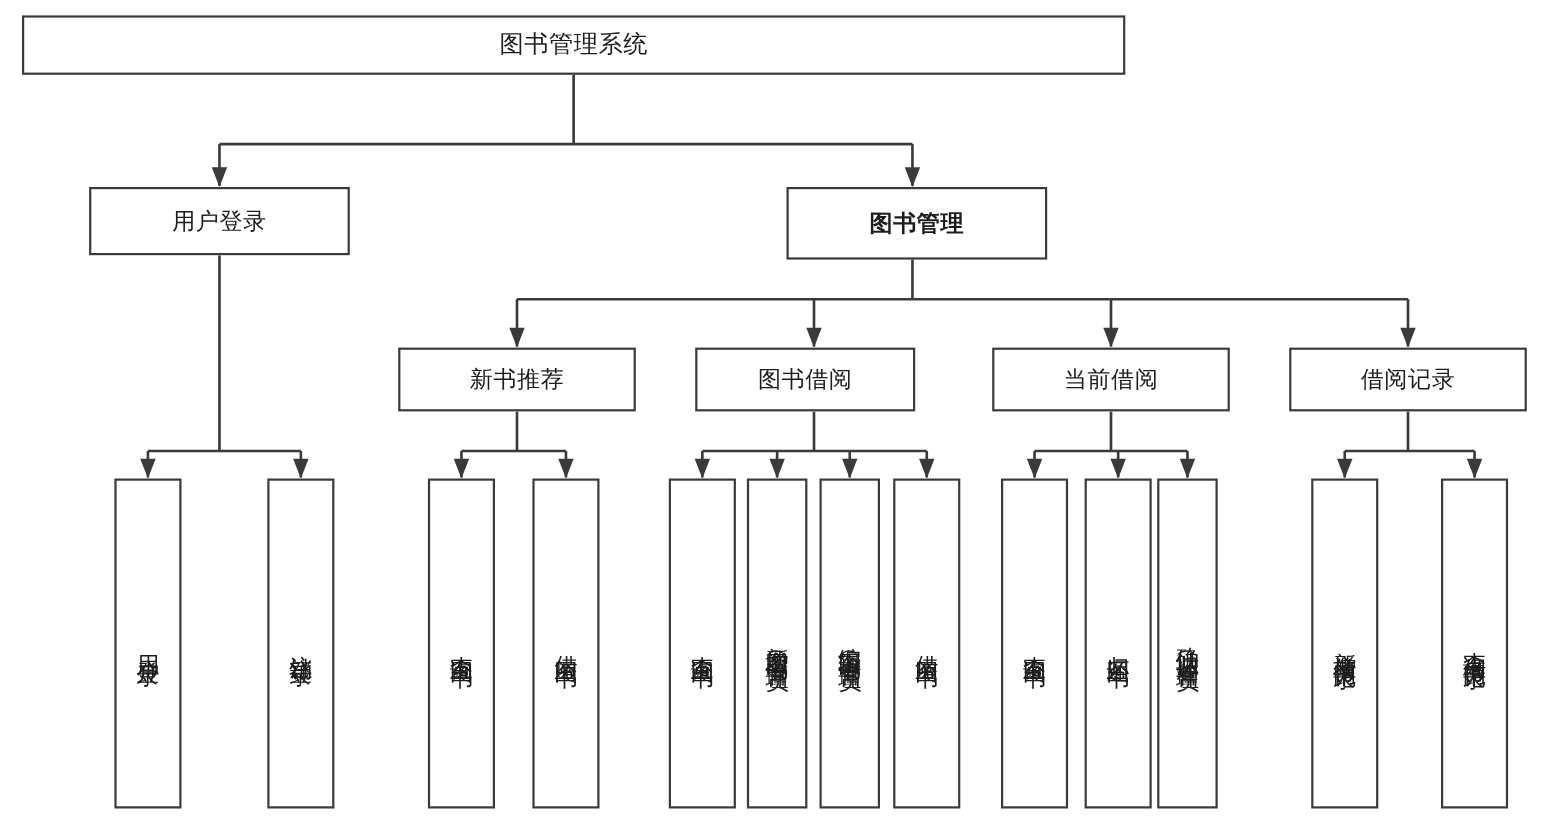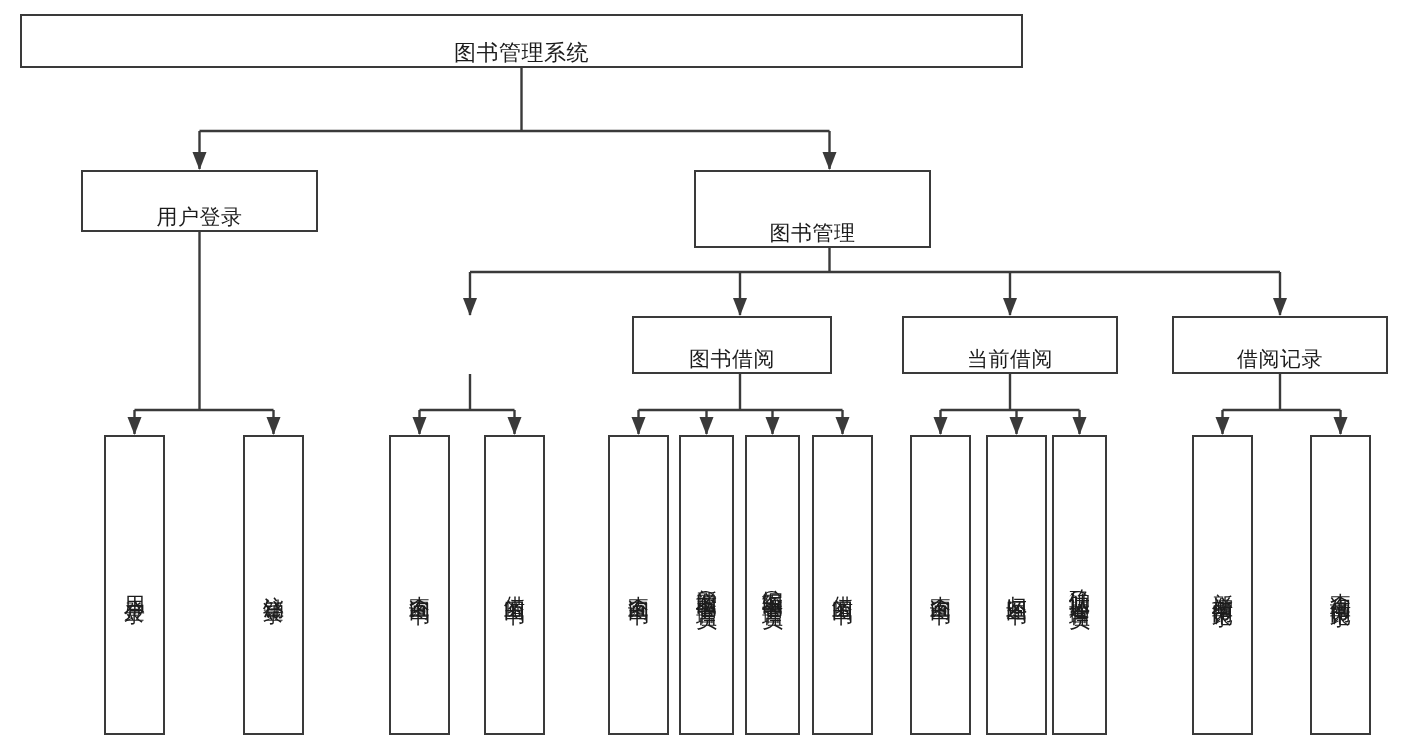--- a/index.html
+++ b/index.html
@@ -24,21 +24,21 @@
     width: 1405px;
     height: 747px;
     pointer-events: none;
   }
   .node {
     position: absolute;
     box-sizing: border-box;
     border: 2px solid #3a3a3a;
     background: #ffffff;
     display: flex;
-    align-items: flex-end;
+    align-items: center;
     justify-content: center;
     color: #1c1c1c;
     z-index: 2;
   }
   .node-label {
     display: block;
     text-align: center;
     line-height: 1.18;
     letter-spacing: 0.5px;
   }
@@ -131,24 +131,27 @@
       <path d="M1333.5,417 L1340.5,435 L1347.5,417 Z" fill="#3a3a3a"></path>
     </svg>
 
   <div class="node root horizontal" id="node-root" style="left: 20px; top: 14px; width: 1003px; height: 54px;">
     <span class="node-label">图书管理系统</span>
   </div>
 
   <div class="node horizontal" id="node-l2_0" style="left: 81px; top: 170px; width: 237px; height: 62px;">
     <span class="node-label">用户登录</span>
   </div>
-  <div class="node horizontal" id="node-l2_1" style="left: 694px; top: 170px; width: 237px; height: 78px;">
+  <div class="node horizontal" id="node-l2_1" style="left: 715px; top: 170px; width: 237px; height: 66px; font-weight: bold;">
     <span class="node-label">图书管理</span>
   </div>
 
+  <div class="node horizontal" id="node-l3_0" style="left: 362px; top: 316px; width: 216px; height: 58px;">
+    <span class="node-label">新书推荐</span>
+  </div>
   <div class="node horizontal" id="node-l3_1" style="left: 632px; top: 316px; width: 200px; height: 58px;">
     <span class="node-label">图书借阅</span>
   </div>
   <div class="node horizontal" id="node-l3_2" style="left: 902px; top: 316px; width: 216px; height: 58px;">
     <span class="node-label">当前借阅</span>
   </div>
   <div class="node horizontal" id="node-l3_3" style="left: 1172px; top: 316px; width: 216px; height: 58px;">
     <span class="node-label">借阅记录</span>
   </div>
 

